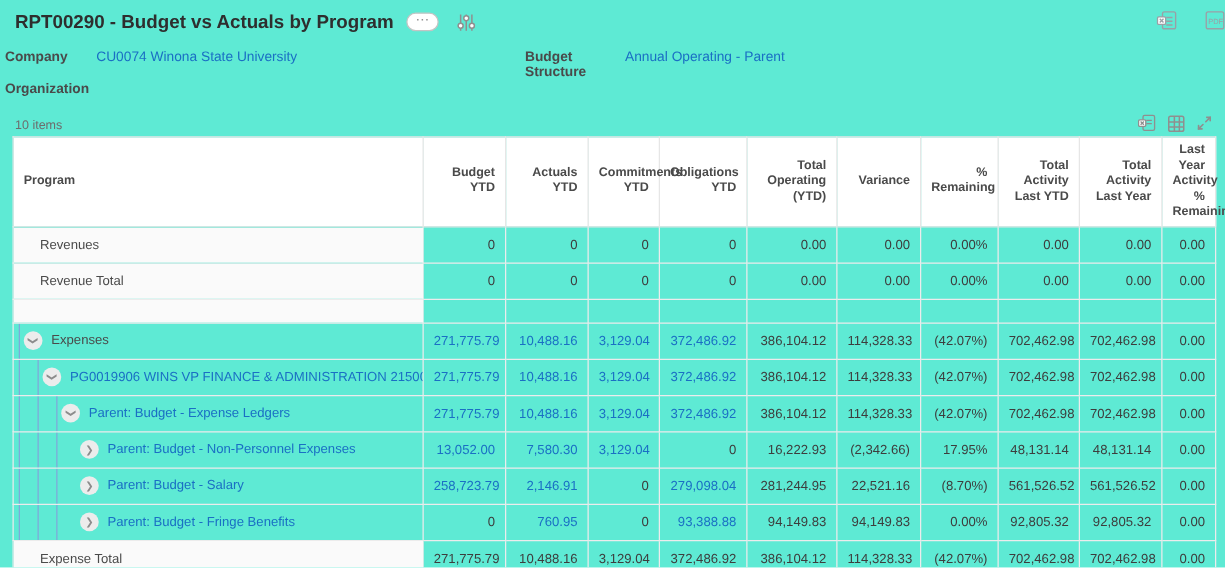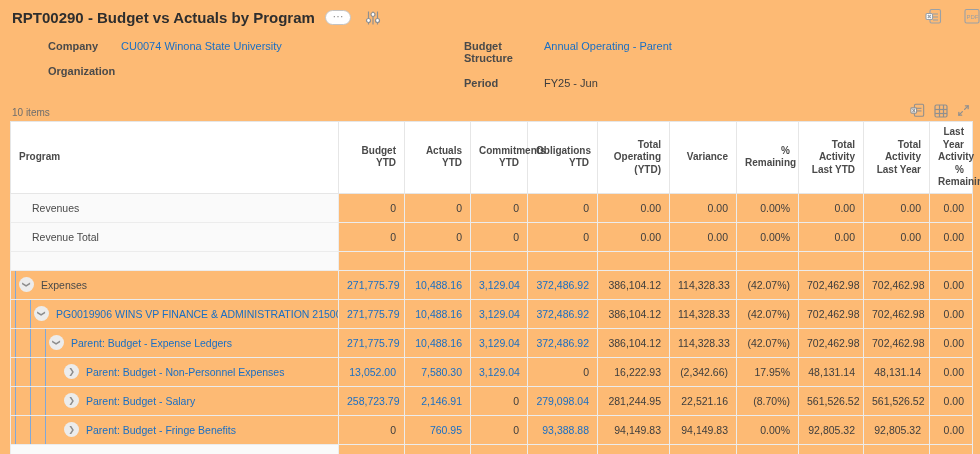--- a/index.html
+++ b/index.html
@@ -1,30 +1,30 @@
 <!DOCTYPE html>
 <html><head>
 <meta charset="utf-8">
 <style>
   * { margin:0; padding:0; box-sizing:border-box; }
   html,body { width:980px; height:454px; overflow:hidden; background:#fff;
     font-family:"Liberation Sans", sans-serif; }
-  .page { position:relative; width:980px; height:454px; background:#fdba74; overflow:hidden; }
+  .page { position:relative; width:980px; height:454px; background:#5eead4; overflow:hidden; }
 
   
   .titlebar { display:flex; align-items:center; padding:9px 12px 4px 12px; position:relative; }
   .title { font-size:15px; font-weight:bold; color:#2e2e2e; }
   .more-btn { margin-left:10px; width:26px; height:15px; border:1px solid #c4c4c4; border-radius:8px;
     color:#8f8f8f; font-size:11px; line-height:11px; text-align:center; cursor:pointer; background:#fff; }
   .prompt-btn { margin-left:14px; cursor:pointer; display:inline-flex; }
   .titlebar-right { position:absolute; right:-8px; top:8px; display:flex; gap:22px; }
   .icon-btn { cursor:pointer; display:inline-flex; }
 
   
-  .fields { display:flex; padding:10px 12px 4px 20px;margin-left:28px; }
+  .fields { display:flex; padding:10px 12px 4px 4px; }
   .fcol1 { width:416px; display:flex; flex-direction:column; gap:13px; }
   .fcol2 { display:flex; flex-direction:column; gap:13px; }
   .field { display:flex; font-size:11px; align-items:baseline; }
   .flabel { color:#4a4a4a; font-weight:bold; }
   .fcol1 .flabel { width:73px; }
   .fcol2 .flabel { width:80px; }
   .fvalue { color:#3c3c3c; }
   .fvalue.link { color:#1a6fc4; cursor:pointer; }
 
   
@@ -107,24 +107,20 @@
         <span class="fvalue link">CU0074 Winona State University</span>
       </div>
       <div class="field">
         <span class="flabel">Organization</span>
       </div>
     </div>
     <div class="fcol2">
       <div class="field">
         <span class="flabel">Budget Structure</span>
         <span class="fvalue link">Annual Operating - Parent</span>
-      </div>
-      <div class="field">
-        <span class="flabel">Period</span>
-        <span class="fvalue">FY25 - Jun</span>
       </div>
     </div>
   </div>
 
   <div class="gridbar">
     <span class="items-count">10 items</span>
     <span class="gridbar-right">
       <span class="icon-btn">
         <svg width="15" height="15" viewBox="0 0 17 17">
           <g stroke="#8f8f8f" stroke-width="1.2" fill="none">

